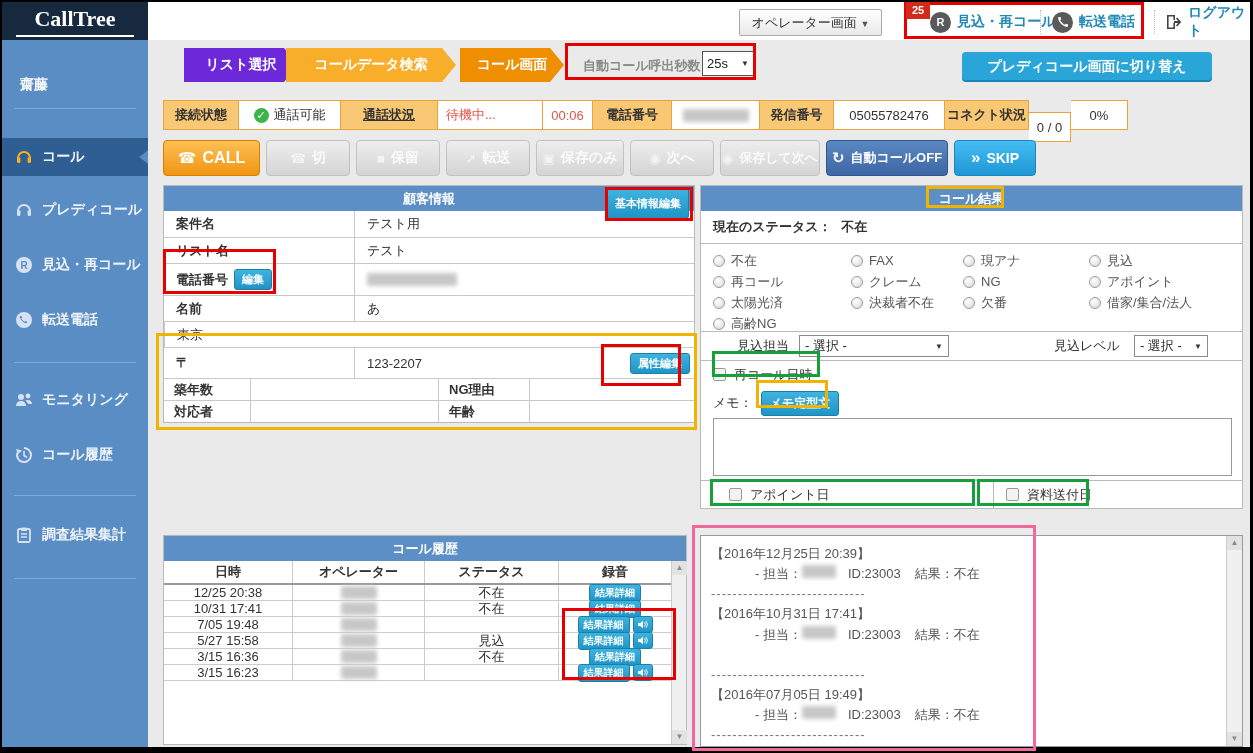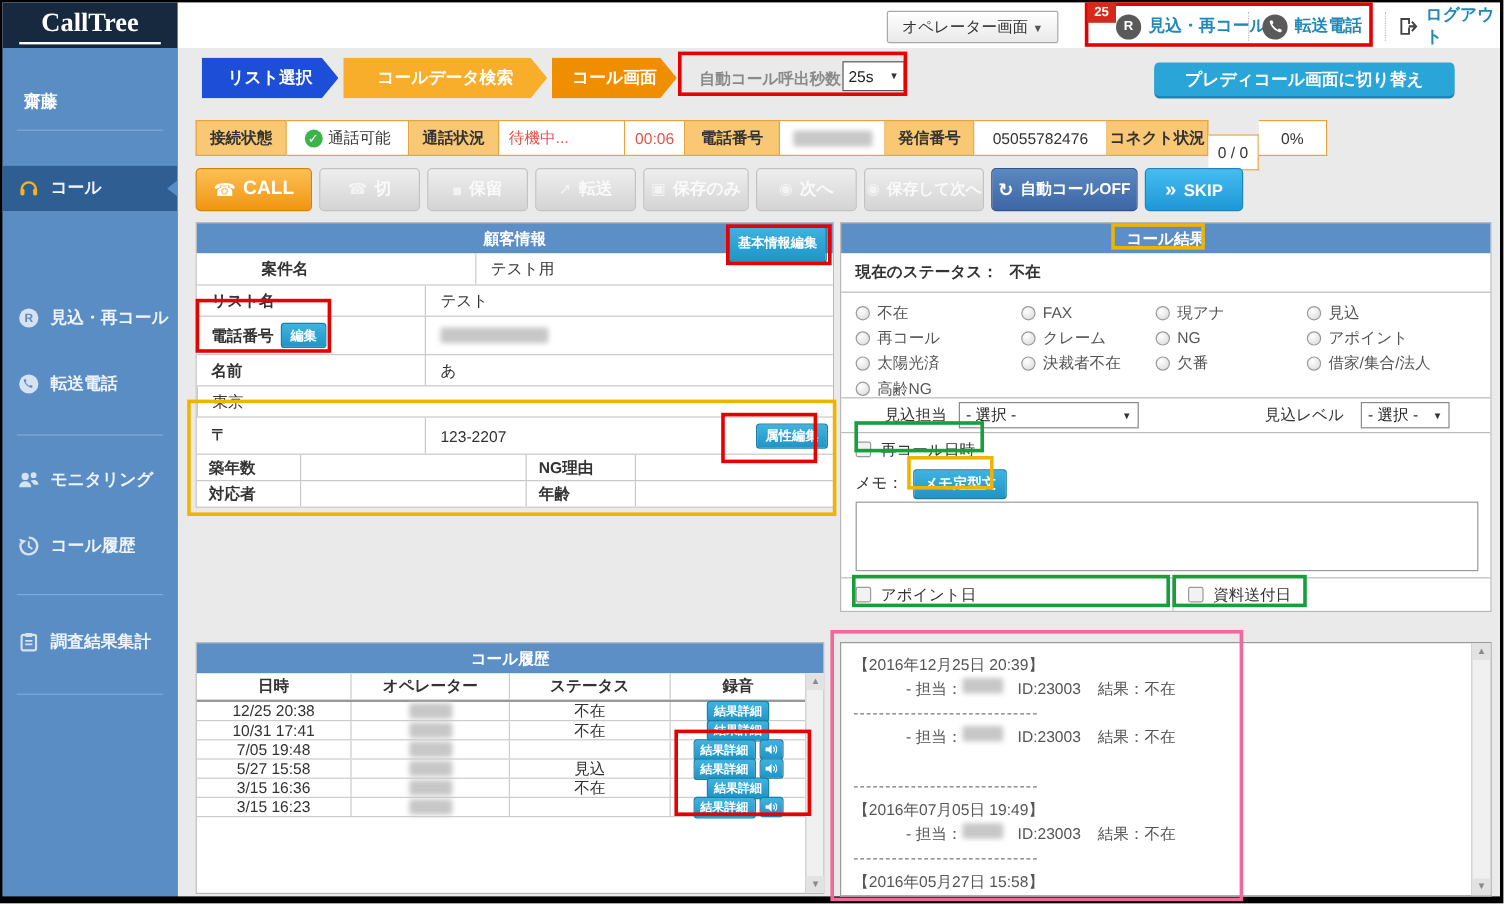--- a/index.html
+++ b/index.html
@@ -34,21 +34,21 @@
         clip-path:polygon(0 0,100% 0,100% 32%,94% 50%,100% 68%,100% 100%,0 100%); }
   .sb-ic { width:20px; height:20px; flex:0 0 20px; display:flex; align-items:center; justify-content:center; }
 
   
   .main-bg { left:148px; top:40px; width:1102px; height:707px; background:#eaeaea; }
 
   
   .crumb { top:48px; height:34px; color:#fff; font-size:14px; font-weight:bold;
            display:flex; align-items:center; justify-content:center;
            clip-path:polygon(0 0,calc(100% - 14px) 0,100% 50%,calc(100% - 14px) 100%,0 100%); }
-  .crumb1 { left:168px; width:114px; background:#1d4ed8; }
+  .crumb1 { left:184px; width:114px; background:#6d28d9; }
   .crumb2 { left:286px; width:170px; background:#f9ae2b; }
   .crumb3 { left:460px; width:104px; background:#ef8f00; }
   .autocall-label { left:583px; top:57px; color:#8a8a8a; font-size:13px; font-weight:bold; }
   .autocall-select { left:702px; top:51px; width:52px; height:25px; background:#fff; border:1px solid #555;
                      font-size:13px; color:#222; display:flex; align-items:center; justify-content:space-between;
                      padding:0 4px; }
   .switch-btn { left:962px; top:52px; width:250px; height:28px; background:#2aa5d8; border-radius:4px;
                 box-shadow:0 2px 0 #1b86b4; color:#fff; font-size:14px; font-weight:bold;
                 text-align:center; line-height:28px; cursor:pointer; }
 
@@ -192,20 +192,30 @@
       <span class="sb-ic">
         <svg width="18" height="18" viewBox="0 0 18 18">
             <path d="M3 10 a6 6 0 0 1 12 0" stroke="#f6b21f" stroke-width="2" fill="none"></path>
             <rect x="2" y="9" width="3.4" height="6" rx="1.5" fill="#f6b21f"></rect>
             <rect x="12.6" y="9" width="3.4" height="6" rx="1.5" fill="#f6b21f"></rect>
           </svg>
       </span>
       <span>コール</span>
     </div>
 
+    <div class="abs sb-item" style="top:152px;">
+      <span class="sb-ic">
+        <svg width="18" height="18" viewBox="0 0 18 18">
+            <path d="M3 10 a6 6 0 0 1 12 0" stroke="#d6e2f0" stroke-width="2" fill="none"></path>
+            <rect x="2" y="9" width="3.4" height="6" rx="1.5" fill="#d6e2f0"></rect>
+            <rect x="12.6" y="9" width="3.4" height="6" rx="1.5" fill="#d6e2f0"></rect>
+          </svg>
+      </span>
+      <span>プレディコール</span>
+    </div>
 
     <div class="abs sb-item" style="top:207px;">
       <span class="sb-ic">
         <svg width="18" height="18" viewBox="0 0 18 18">
             <circle cx="9" cy="9" r="8" fill="#d6e2f0"></circle>
             <text x="9" y="12.5" font-size="10" font-weight="bold" fill="#5b8dc5" text-anchor="middle">R</text>
           </svg>
       </span>
       <span>見込・再コール</span>
     </div>
@@ -277,21 +287,21 @@
     <span style="font-size:8px;color:#333;">▼</span>
   </div>
   <div class="abs switch-btn">プレディコール画面に切り替え</div>
 
   <div class="abs statusbar">
     <div class="st-cell st-label" style="width:76px;">接続状態</div>
     <div class="st-cell st-val" style="width:102px;">
       <span class="chk-circle">✓</span>
       <span>通話可能</span>
     </div>
-    <div class="st-cell st-label" style="width:75px;">通話状況</div>
+    <div class="st-cell st-label" style="width:97px;text-decoration:underline;">通話状況</div>
     <div class="st-cell st-val red-text" style="width:105px;justify-content:flex-start;padding-left:8px;">待機中...</div>
     <div class="st-cell st-val red-text" style="width:50px;">00:06</div>
     <div class="st-cell st-label" style="width:79px;">電話番号</div>
     <div class="st-cell st-val" style="width:88px;">
       <span class="blur" style="width:66px;"></span>
     </div>
     <div class="st-cell st-label" style="width:74px;">発信番号</div>
     <div class="st-cell st-val" style="width:111px;">05055782476</div>
     <div class="st-cell st-label" style="width:84px;">コネクト状況</div>
     <div class="st-cell st-val" style="width:42px;margin-top:12px;">0 / 0</div>
@@ -333,21 +343,21 @@
   <div class="abs btnrow-btn btn-skip">
     <span style="font-size:17px;">»</span>
     <span>SKIP</span>
   </div>
 
   <div class="abs panel cust">
     <div class="panel-hd">
       <span>顧客情報</span>
       <span class="teal-btn" style="position:absolute;right:5px;top:2px;">基本情報編集</span>
     </div>
-    <div class="c-row" style="height:26px;border-top:none;padding-left:42px;">
+    <div class="c-row" style="height:26px;border-top:none;">
       <div class="c-lab">案件名</div>
       <div class="c-val">テスト用</div>
     </div>
     <div class="c-row" style="height:26px;">
       <div class="c-lab">リスト名</div>
       <div class="c-val">テスト</div>
     </div>
     <div class="c-row" style="height:32px;">
       <div class="c-lab">
         <span>電話番号</span>
@@ -470,21 +480,21 @@
     <div class="chk-row">
       <span class="checkbox"></span>
       <span>再コール日時</span>
     </div>
     <div class="memo-row">
       <span>メモ：</span>
       <span class="teal-btn" style="font-size:12px;padding:3px 8px;">メモ定型文</span>
     </div>
     <textarea class="memo-ta" style=""></textarea>
     <div class="cr-bottom">
-      <div class="crb-cell" style="width:277px;border-right:1px solid #bbb;">
+      <div class="crb-cell" style="width:277px;border-right:1px solid #bbb;margin-left:16px;">
         <span class="checkbox"></span>
         <span>アポイント日</span>
       </div>
       <div class="crb-cell">
         <span class="checkbox"></span>
         <span>資料送付日</span>
       </div>
     </div>
   </div>
 
@@ -584,20 +594,21 @@
     </div>
   </div>
 
   <div class="abs logpanel">
     <div class="log-content">
       <div>【2016年12月25日 20:39】</div>
       <div class="log-detail">
         <span>- 担当：</span><span class="blur" style="width:34px;margin-right:12px;"></span><span style="margin-right:14px;">ID:23003</span><span>結果：不在</span>
       </div>
       <div class="log-sep">-----------------------------</div>
+      <div>【2016年10月31日 17:41】</div>
       <div class="log-detail">
         <span>- 担当：</span><span class="blur" style="width:34px;margin-right:12px;"></span><span style="margin-right:14px;">ID:23003</span><span>結果：不在</span>
       </div>
       <div style="height:20px;"></div>
       <div class="log-sep">-----------------------------</div>
       <div>【2016年07月05日 19:49】</div>
       <div class="log-detail">
         <span>- 担当：</span><span class="blur" style="width:34px;margin-right:12px;"></span><span style="margin-right:14px;">ID:23003</span><span>結果：不在</span>
       </div>
       <div class="log-sep">-----------------------------</div>

